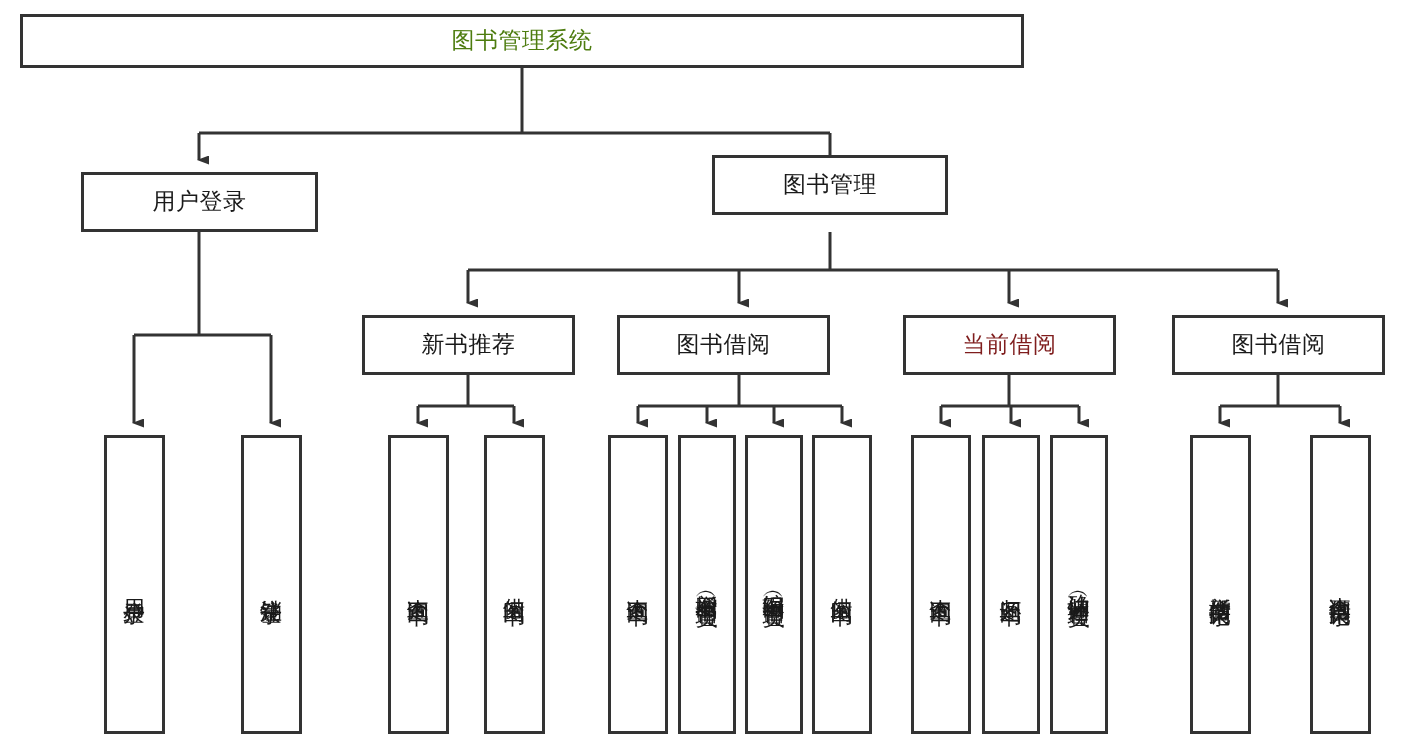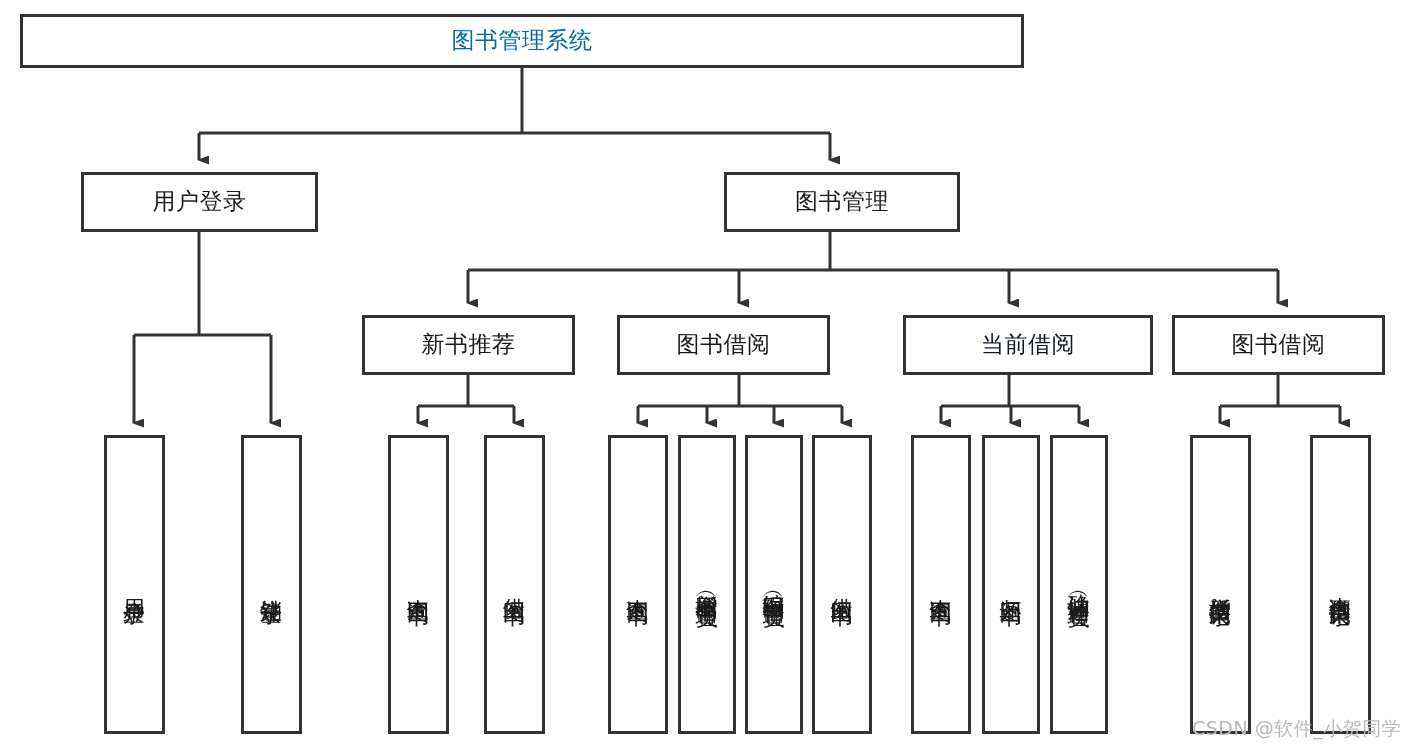--- a/index.html
+++ b/index.html
@@ -124,36 +124,36 @@
         <g>
           <line x1="1278" y1="375" x2="1278" y2="406" stroke="#333333" stroke-width="3"></line>
           <line x1="1220" y1="406" x2="1340" y2="406" stroke="#333333" stroke-width="3"></line>
           <line x1="1220" y1="406" x2="1220" y2="423" stroke="#333333" stroke-width="3" marker-end="url(#arrowhead)"></line>
           <line x1="1340" y1="406" x2="1340" y2="423" stroke="#333333" stroke-width="3" marker-end="url(#arrowhead)"></line>
         </g>
       </g>
   </svg>
 
   <div id="node-layer">
-      <div class="node horizontal" style="left: 20px; top: 14px; width: 1004px; height: 54px; border-color: rgb(51, 51, 51); background: rgb(255, 255, 255); color: #0369a1;">
+      <div class="node horizontal" style="left: 20px; top: 14px; width: 1004px; height: 54px; border-color: rgb(51, 51, 51); background: rgb(255, 255, 255); color: #4d7c0f;">
         <span class="node-label">图书管理系统</span>
       </div>
       <div class="node horizontal" style="left: 81px; top: 172px; width: 237px; height: 60px; border-color: rgb(51, 51, 51); background: rgb(255, 255, 255); color: rgb(26, 26, 26);">
         <span class="node-label">用户登录</span>
       </div>
-      <div class="node horizontal" style="left: 712px; top: 172px; width: 236px; height: 60px; border-color: rgb(51, 51, 51); background: rgb(255, 255, 255); color: rgb(26, 26, 26); margin-left: 12px;">
+      <div class="node horizontal" style="left: 712px; top: 155px; width: 236px; height: 60px; border-color: rgb(51, 51, 51); background: rgb(255, 255, 255); color: rgb(26, 26, 26);">
         <span class="node-label">图书管理</span>
       </div>
       <div class="node horizontal" style="left: 362px; top: 315px; width: 213px; height: 60px; border-color: rgb(51, 51, 51); background: rgb(255, 255, 255); color: rgb(26, 26, 26); justify-content: center;">
         <span class="node-label">新书推荐</span>
       </div>
       <div class="node horizontal" style="left: 617px; top: 315px; width: 213px; height: 60px; border-color: rgb(51, 51, 51); background: rgb(255, 255, 255); color: rgb(26, 26, 26);">
         <span class="node-label">图书借阅</span>
       </div>
-      <div class="node horizontal" style="left: 903px; top: 315px; width: 250px; height: 60px; border-color: rgb(51, 51, 51); background: rgb(255, 255, 255); color: #0f172a;">
+      <div class="node horizontal" style="left: 903px; top: 315px; width: 213px; height: 60px; border-color: rgb(51, 51, 51); background: rgb(255, 255, 255); color: #7f1d1d;">
         <span class="node-label">当前借阅</span>
       </div>
       <div class="node horizontal" style="left: 1172px; top: 315px; width: 213px; height: 60px; border-color: rgb(51, 51, 51); background: rgb(255, 255, 255); color: rgb(26, 26, 26);">
         <span class="node-label">图书借阅</span>
       </div>
       <div class="node vertical" style="left: 104px; top: 435px; width: 61px; height: 299px; border-color: rgb(51, 51, 51); background: rgb(255, 255, 255); color: rgb(26, 26, 26);">
         <span class="node-label">用户登录</span>
       </div>
       <div class="node vertical" style="left: 241px; top: 435px; width: 61px; height: 299px; border-color: rgb(51, 51, 51); background: rgb(255, 255, 255); color: rgb(26, 26, 26);">
         <span class="node-label">注销登录</span>
@@ -186,14 +186,13 @@
         <span class="node-label">确认归还（管理员）</span>
       </div>
       <div class="node vertical" style="left: 1190px; top: 435px; width: 61px; height: 299px; border-color: rgb(51, 51, 51); background: rgb(255, 255, 255); color: rgb(26, 26, 26);">
         <span class="node-label">新增借阅记录</span>
       </div>
       <div class="node vertical" style="left: 1310px; top: 435px; width: 61px; height: 299px; border-color: rgb(51, 51, 51); background: rgb(255, 255, 255); color: rgb(26, 26, 26);">
         <span class="node-label">查询借阅记录</span>
       </div>
     </div>
 
-  <div class="watermark" style="left: 1192px; top: 716px; color: rgb(184, 184, 184);">CSDN @软件_小贺同学</div>
 </div>
 
 </body></html>

